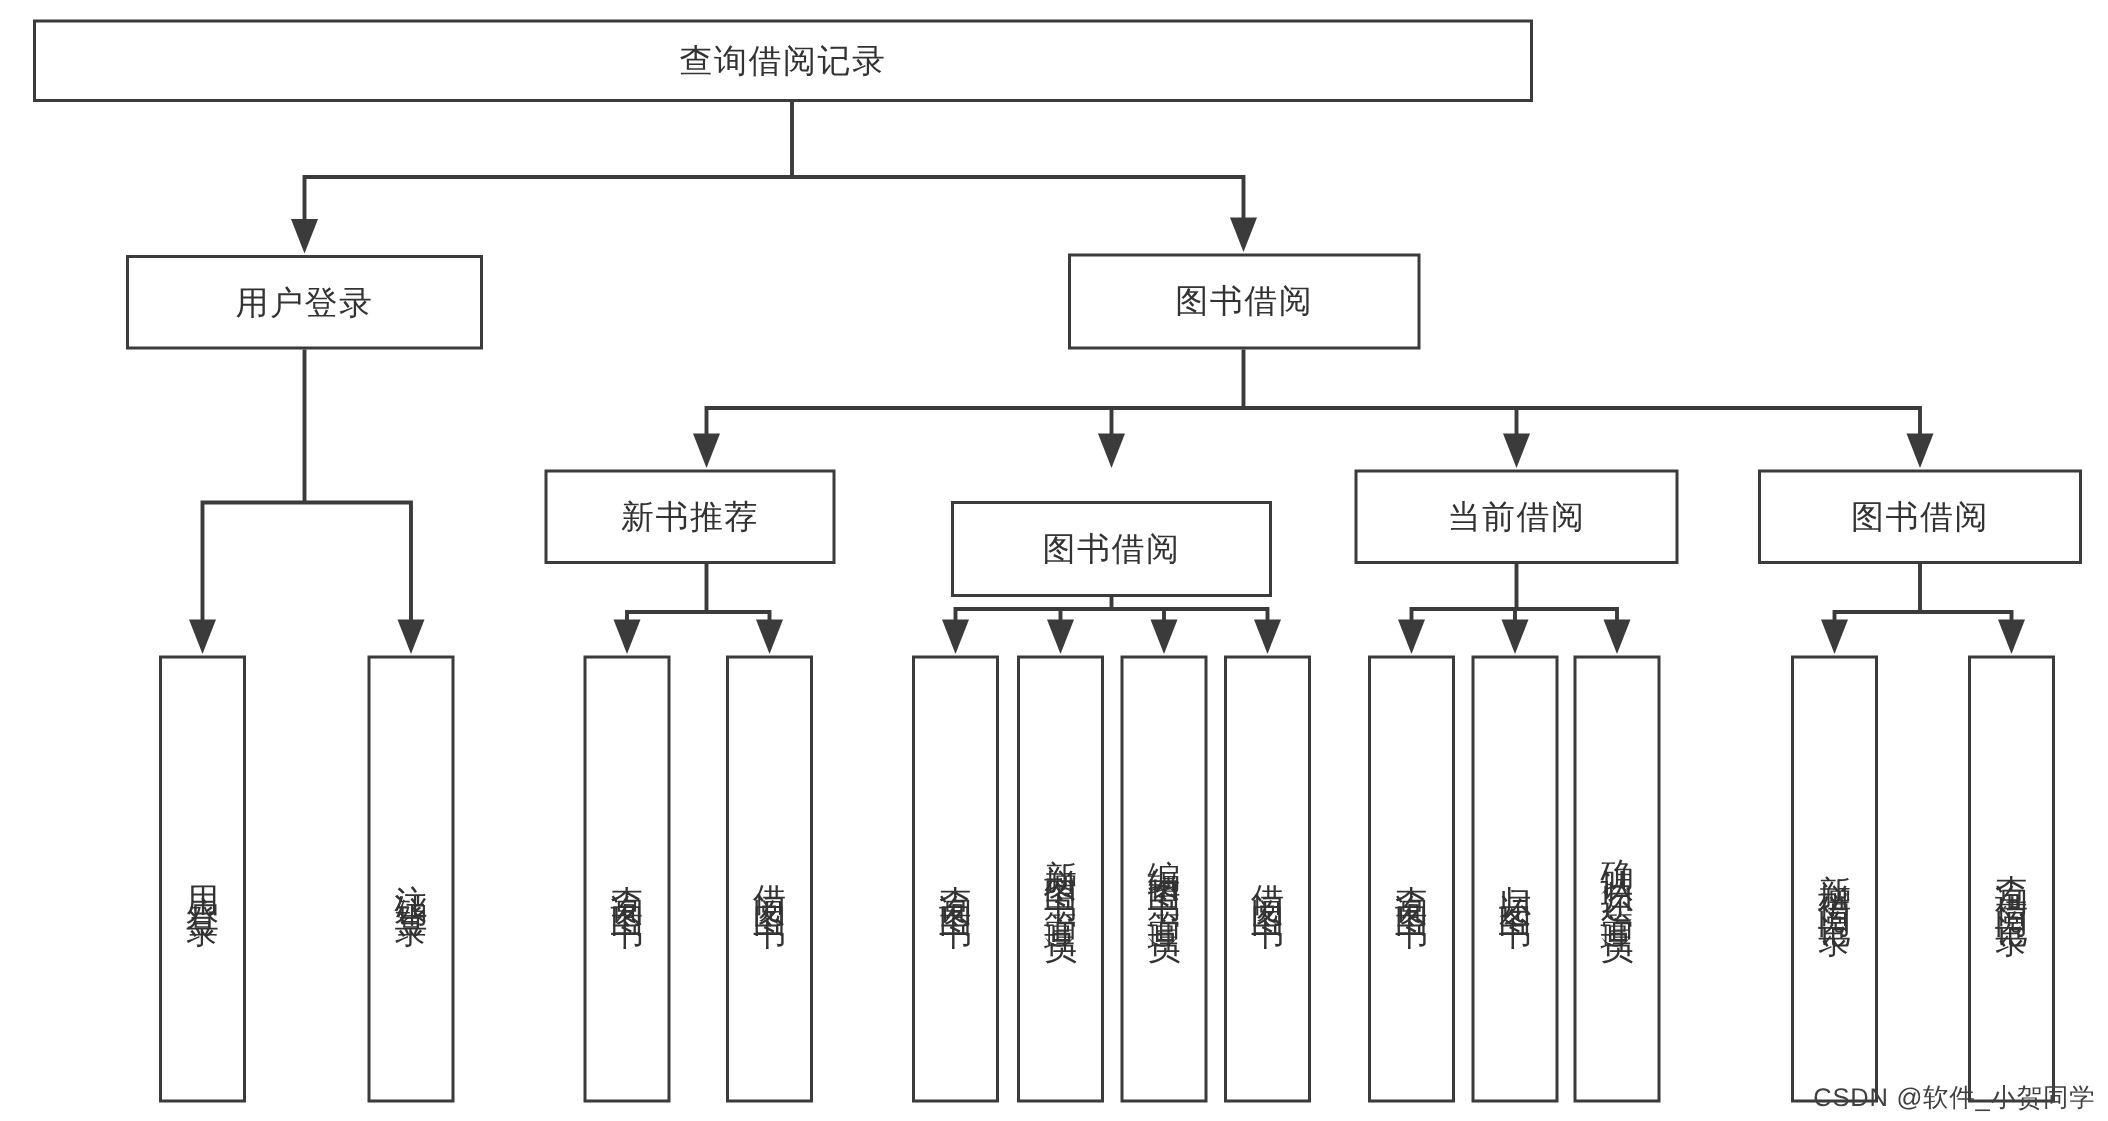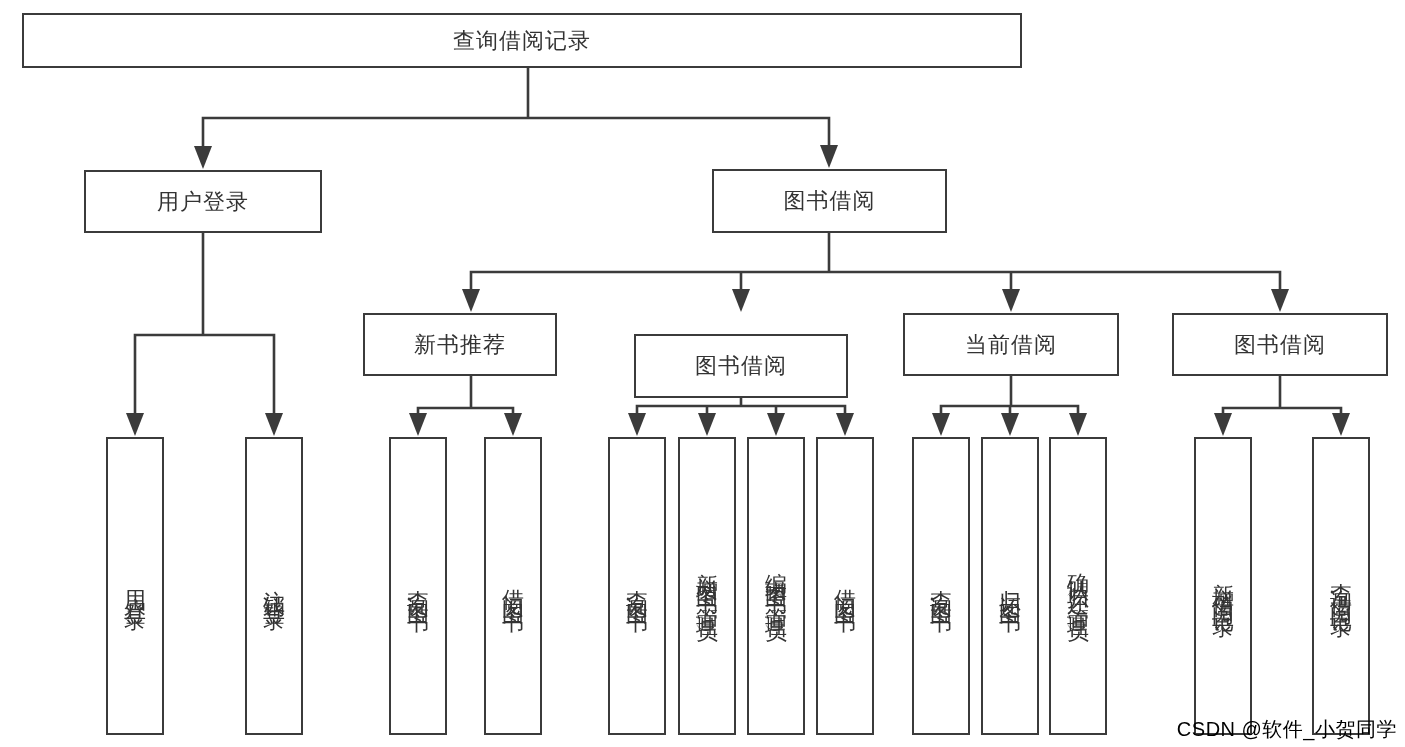--- a/index.html
+++ b/index.html
@@ -41,23 +41,23 @@
     text-orientation: mixed;
     font-size: 22px;
     letter-spacing: 7px;
     line-height: 1.0;
     white-space: nowrap;
   }
   .watermark {
     position: absolute;
     right: 8px;
     bottom: 4px;
-    font-size: 20px;
+    font-size: 17px;
     letter-spacing: 0.5px;
-    color: #000000;
+    color: #404040;
     z-index: 3;
     white-space: nowrap;
     margin-left: 16px;
   }
 </style>
 </head>
 <body>
 
 <div class="canvas">
 

